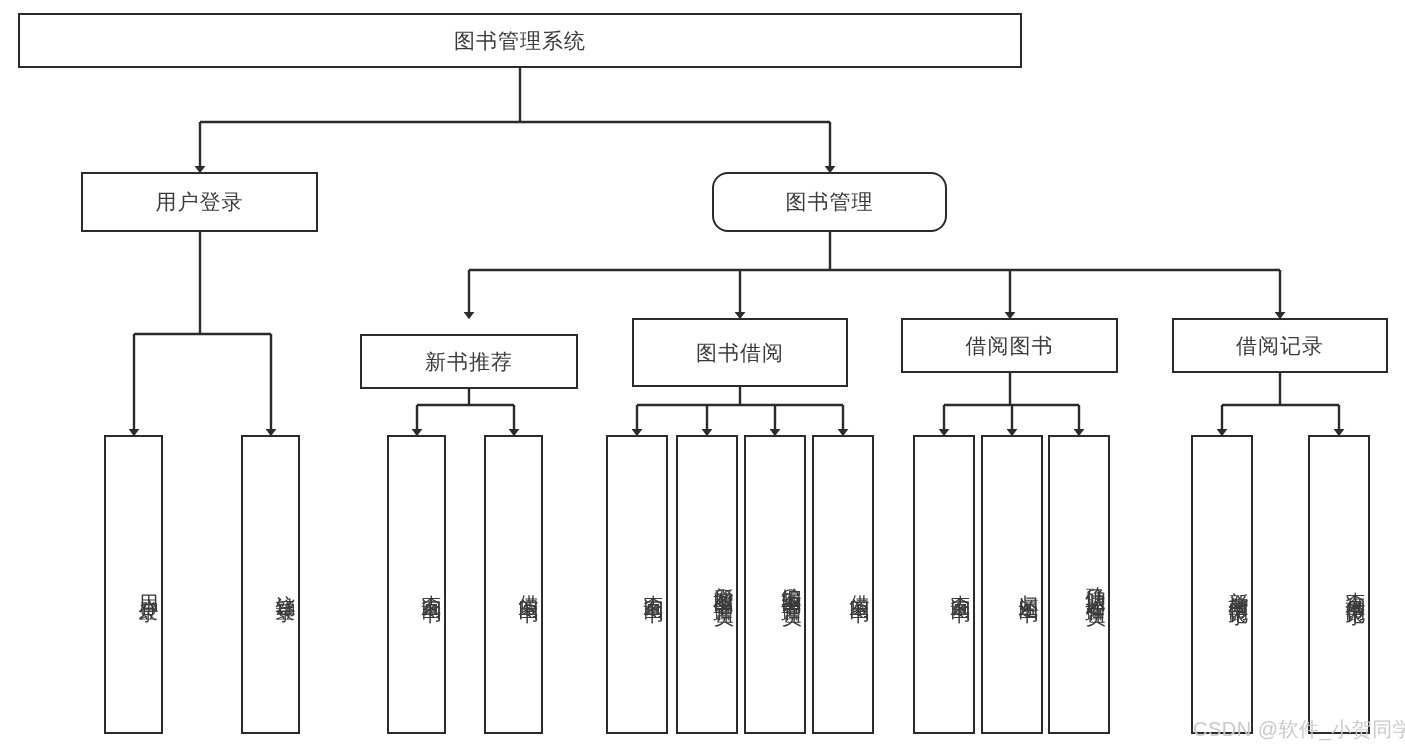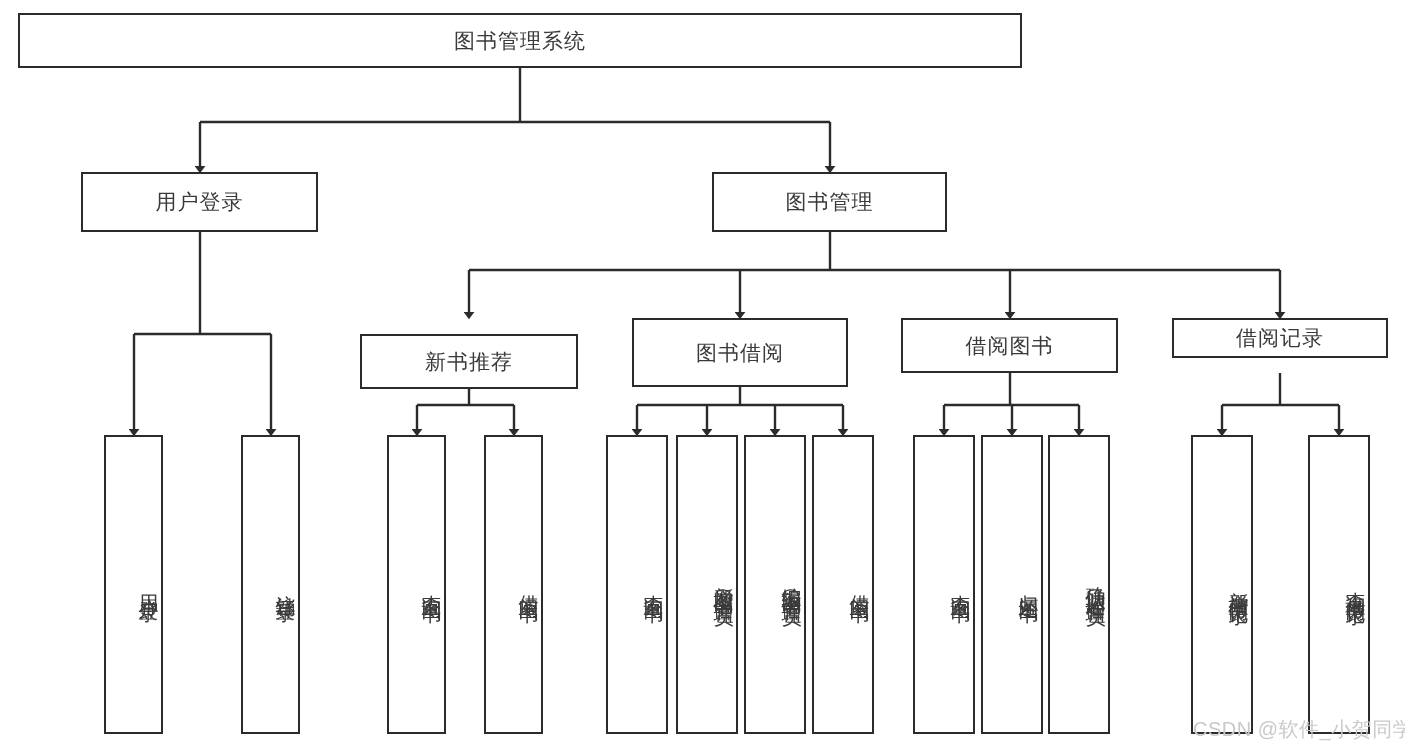--- a/index.html
+++ b/index.html
@@ -118,33 +118,33 @@
       </g>
   </svg>
 
   <div id="node-layer">
       <div class="node horizontal" style="left: 18px; top: 13px; width: 1004px; height: 55px;">
         <span class="node-label">图书管理系统</span>
       </div>
       <div class="node horizontal" style="left: 81px; top: 172px; width: 237px; height: 60px;">
         <span class="node-label">用户登录</span>
       </div>
-      <div class="node horizontal" style="left: 712px; top: 172px; width: 235px; height: 60px;">
+      <div class="node horizontal" style="left: 712px; top: 172px; width: 235px; height: 60px; border-radius: 16px;">
         <span class="node-label">图书管理</span>
       </div>
       <div class="node horizontal" style="left: 360px; top: 318px; width: 218px; height: 55px; margin-top: 16px;">
         <span class="node-label">新书推荐</span>
       </div>
       <div class="node horizontal" style="left: 632px; top: 318px; width: 216px; height: 69px;">
         <span class="node-label">图书借阅</span>
       </div>
       <div class="node horizontal" style="left: 901px; top: 318px; width: 217px; height: 55px;">
         <span class="node-label">借阅图书</span>
       </div>
-      <div class="node horizontal" style="left: 1172px; top: 318px; width: 216px; height: 40px;">
+      <div class="node horizontal" style="left: 1172px; top: 318px; width: 216px; height: 55px;">
         <span class="node-label">借阅记录</span>
       </div>
       <div class="node vertical" style="left: 104px; top: 435px; width: 59px; height: 299px;">
         <span class="node-label">用户登录</span>
       </div>
       <div class="node vertical" style="left: 241px; top: 435px; width: 59px; height: 299px;">
         <span class="node-label">注销登录</span>
       </div>
       <div class="node vertical" style="left: 387px; top: 435px; width: 59px; height: 299px;">
         <span class="node-label">查询图书</span>

